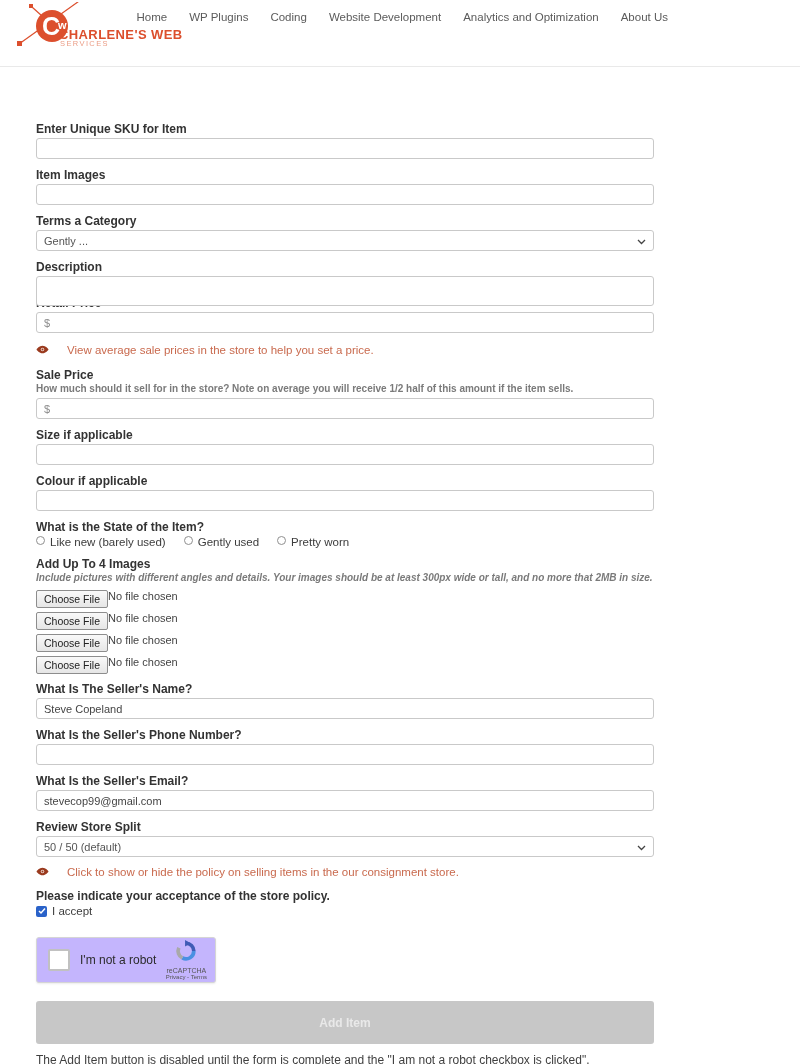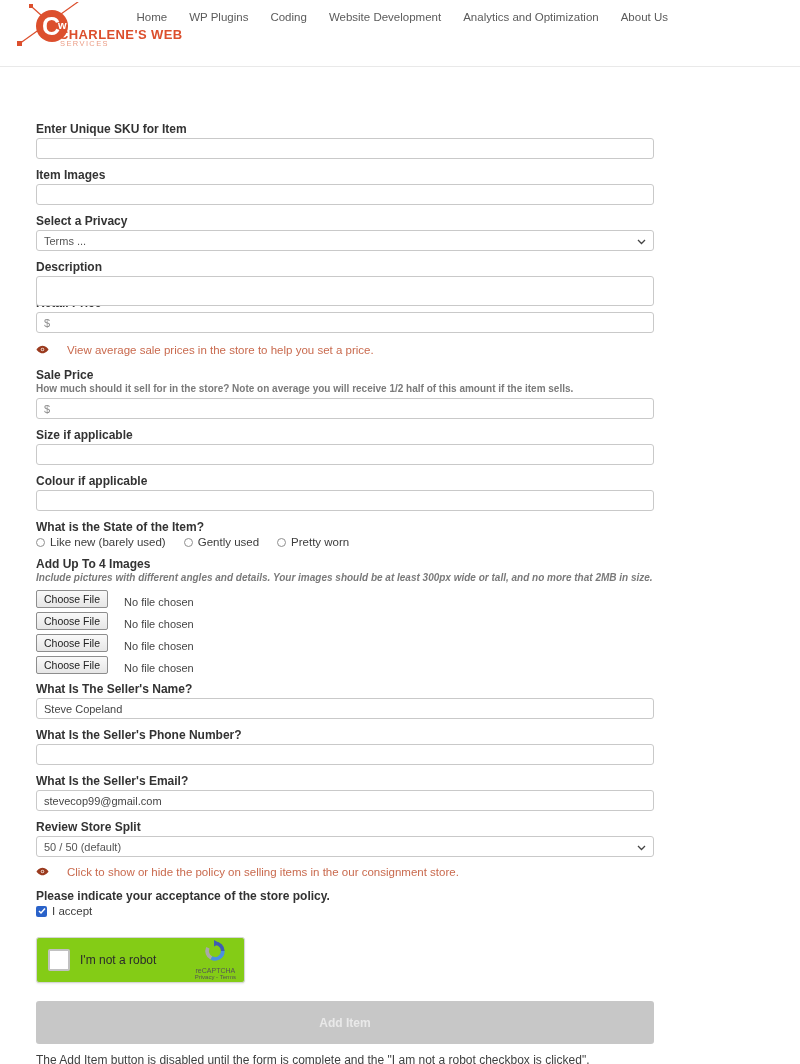--- a/index.html
+++ b/index.html
@@ -39,35 +39,35 @@
   .select {
     display: flex; align-items: center; justify-content: space-between;
     height: 21px; border: 1px solid #c9c9c9; border-radius: 3px;
     padding: 0 7px; font-size: 11px; color: #555; background: #fff; cursor: default;
   }
 
   .link-row { display: flex; align-items: center; gap: 18px; font-size: 11.5px; color: #c96a4e; margin: 11px 0 0; cursor: pointer; }
   .mt13 { margin-top: 13px; }
 
   .radio-row { display: flex; gap: 18px; margin-top: 2px; align-items: center; }
-  .radio-opt { display: flex; align-items: center; gap: 5px; font-size: 11.5px; color: #3c3c3c; }
+  .radio-opt { display: flex; align-items: flex-start; gap: 5px; font-size: 11.5px; color: #3c3c3c; }
   .radio { width: 9px; height: 9px; border: 1px solid #8f8f8f; border-radius: 50%; background: #fff; flex: 0 0 auto; }
 
-  .file-row { display: flex; align-items: flex-end; gap: 16px; margin-bottom: 4px; height: 18px; }
+  .file-row { display: flex; align-items: flex-start; gap: 0; margin-bottom: 4px; height: 18px; }
   .file-btn {
     border: 1px solid #8d8d8d; background: linear-gradient(#f9f9f9, #e6e6e6);
     border-radius: 2px; font-size: 10.5px; padding: 2px 7px; color: #222; cursor: pointer;
   }
   .file-status { font-size: 11px; color: #444; }
 
   .checkbox-row { display: flex; align-items: center; gap: 5px; font-size: 11.5px; margin-top: 2px; color: #3c3c3c; }
   .checkbox { width: 11px; height: 11px; background: #2a62c9; border-radius: 2px; display: flex; align-items: center; justify-content: center; flex: 0 0 auto; }
 
   .recaptcha {
-    width: 209px; height: 46px; background: #84cc16;
+    width: 180px; height: 46px; background: #c4b5fd;
     border: 1px solid #d5d5d5; border-radius: 3px;
     box-shadow: 0 1px 2px rgba(0,0,0,.08);
     display: flex; align-items: center; margin-top: 20px;
   }
   .rc-checkbox { width: 22px; height: 22px; background: #fff; border: 2px solid #c1c1c1; border-radius: 2px; margin: 0 10px 0 11px; cursor: pointer; flex: 0 0 auto; }
   .rc-label { font-size: 12px; color: #2b2b2b; flex: 1; }
   .rc-brand { display: flex; flex-direction: column; align-items: center; margin-right: 8px; }
   .rc-name { font-size: 7px; color: #555; margin-top: 1px; }
   .rc-links { font-size: 6px; color: #555; }
 
@@ -112,23 +112,23 @@
     <span class="label">Enter Unique SKU for Item</span>
     <input class="ctl-input" type="text" value="" style="">
   </div>
 
   <div class="group">
     <span class="label">Item Images</span>
     <input class="ctl-input" type="text" value="" style="">
   </div>
 
   <div class="group">
-    <span class="label">Select a Privacy</span>
+    <span class="label">Terms a Category</span>
     <div class="select">
-      <span>Terms ...</span>
+      <span>Gently ...</span>
       <span>
         <svg width="9" height="6" viewBox="0 0 9 6">
             <path d="M1 1 L4.5 4.5 L8 1" stroke="#444" stroke-width="1.3" fill="none"></path>
           </svg>
       </span>
     </div>
   </div>
 
   <div class="group" style="margin-bottom:0;">
     <span class="label">Description</span>

